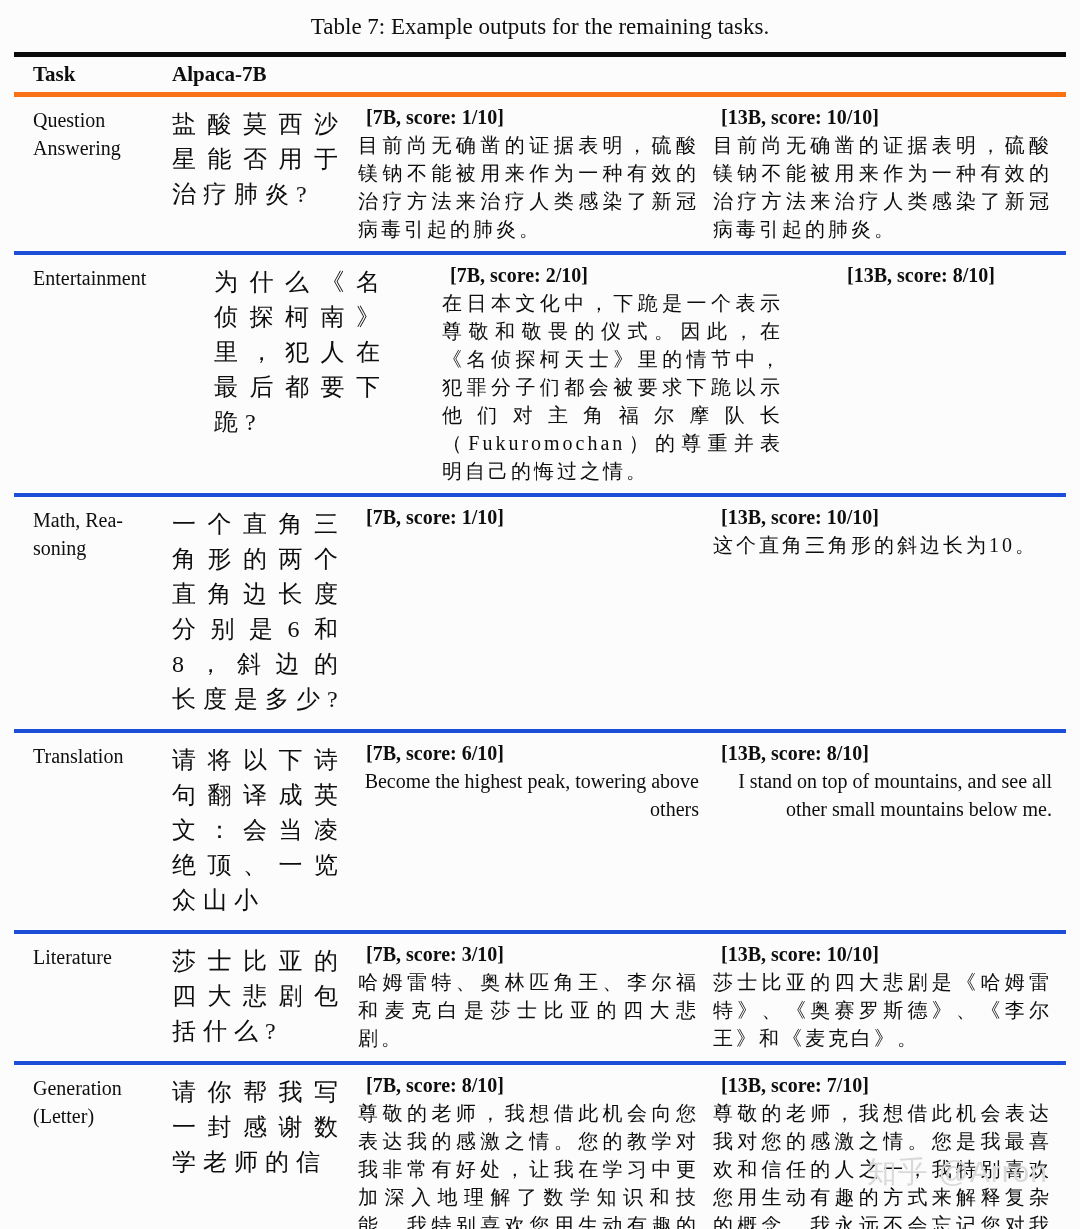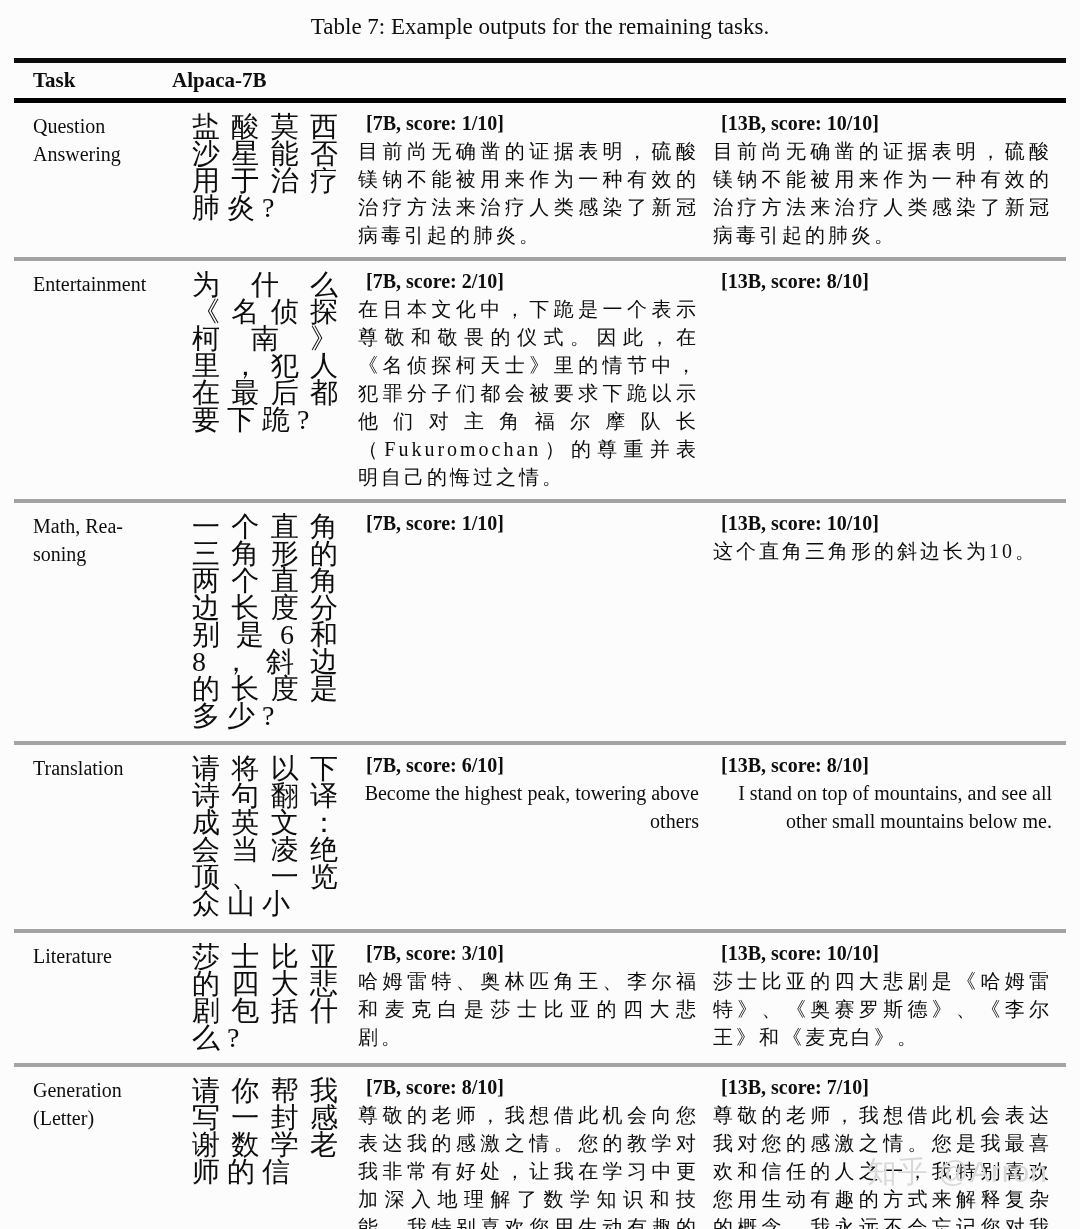--- a/index.html
+++ b/index.html
@@ -9,62 +9,61 @@
     color: #0e0e0e;
     font-family: "Liberation Serif", "DejaVu Serif", serif;
     overflow: hidden;
     position: relative;
   }
   .caption {
     text-align: center;
     padding-top: 13px;
     font-size: 23px;
     line-height: 28px;
-    height: 58px;
+    height: 52px;
     box-sizing: border-box;
   }
   .tbl {
     margin: 0 14px;
     border-top: 5px solid #0b0b0b;
     border-bottom: 4px solid #0b0b0b;
   }
   .row {
     display: grid;
     grid-template-columns: 158px 186px 355px 1fr;
     box-sizing: border-box;
   }
-  .hrow { border-bottom: 5px solid #000000; }
-  .brow { border-bottom: 4px solid #a3a3a3; }
+  .hrow { border-bottom: 5px solid #f97316; }
+  .brow { border-bottom: 4px solid #1d4ed8; }
   .brow:last-child { border-bottom: none; }
   .brow:nth-child(2) { min-height: 146px; }
-  .brow:nth-child(3) { min-height: 229px; }
+  .brow:nth-child(3) { min-height: 229px; gap: 42px; }
   .brow:nth-child(4) { min-height: 170px; }
   .brow:nth-child(5) { min-height: 116px; }
   .brow:nth-child(6) { min-height: 120px; }
   .brow:nth-child(7) { min-height: 296px; }
   .cell { box-sizing: border-box; }
   .th {
     font-weight: bold;
     font-size: 21px;
     line-height: 24px;
     padding: 5px 0 6px 0;
   }
   .th.task-col { padding-left: 19px; }
   .task {
     padding: 9px 6px 12px 19px;
     font-size: 20px;
     line-height: 28px;
   }
   .prompt {
     padding: 10px 13px 12px 0;
-    font-size: 28px;
-    line-height: 27px;
+    font-size: 24px;
+    line-height: 35px;
     letter-spacing: 7px;
     text-align: justify;
-    margin-left: 20px;
   }
   .out { padding: 6px 14px 8px 0; font-size: 20px; line-height: 28px; }
   .score { font-weight: bold; letter-spacing: 0; margin-left: 8px; }
   .txt { letter-spacing: 3px; text-align: justify; }
   .txt.en { letter-spacing: 0; text-align: right; }
   .watermark {
     position: absolute;
     right: 32px;
     top: 1152px;
     font-family: "Liberation Sans", "DejaVu Sans", sans-serif;

